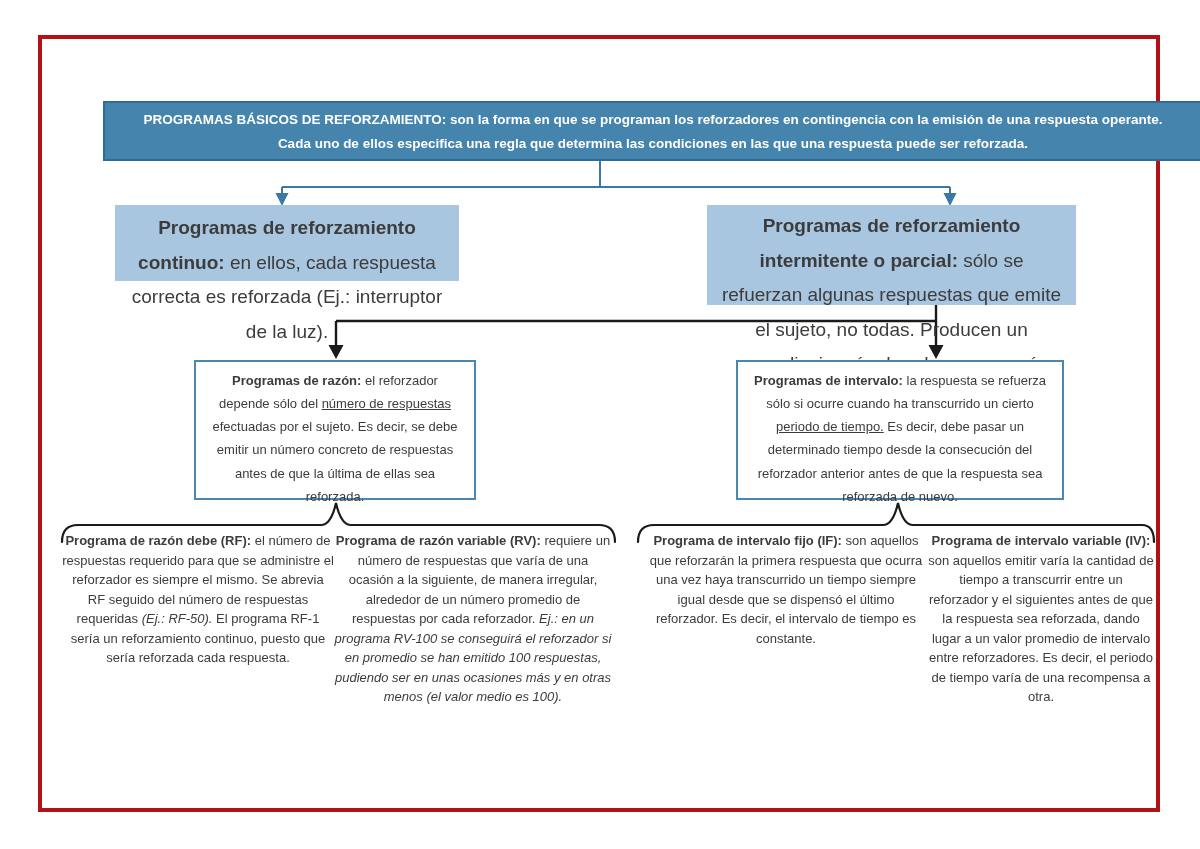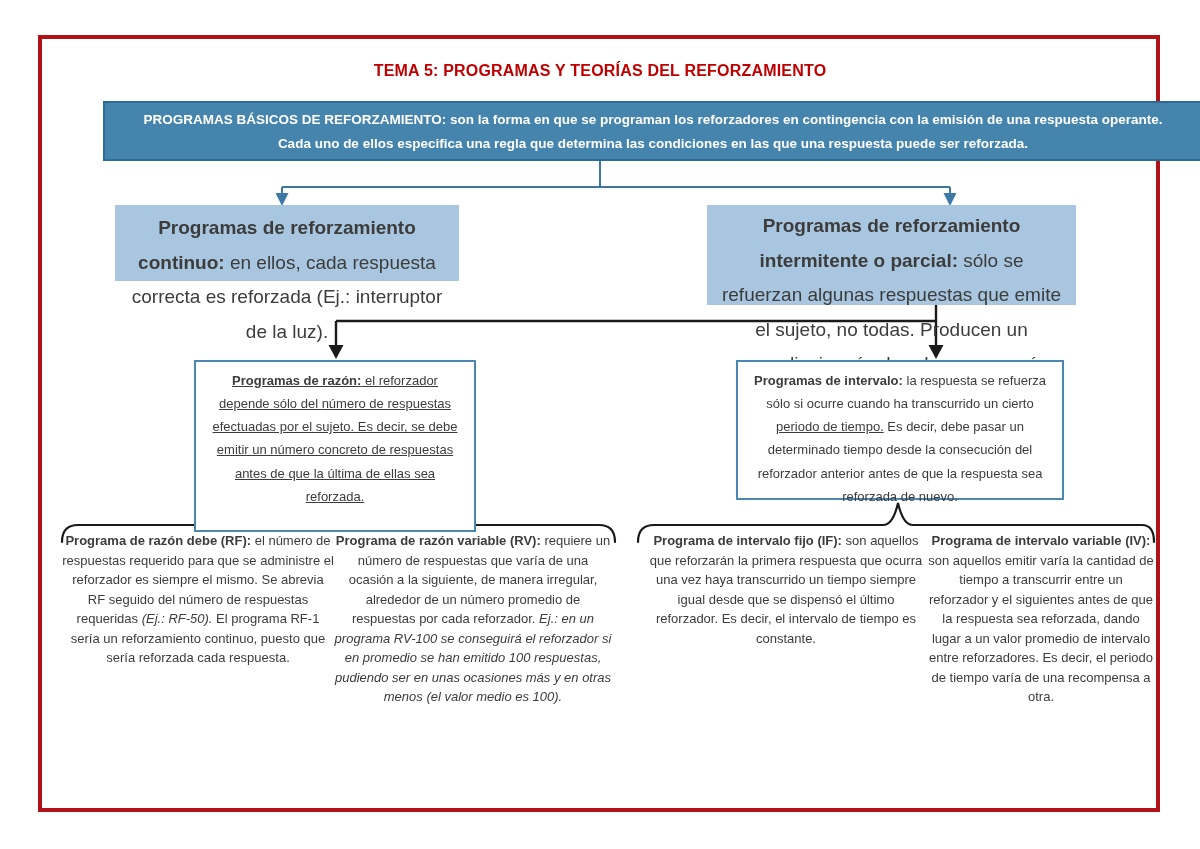--- a/index.html
+++ b/index.html
@@ -36,21 +36,21 @@
   .node-lightblue{
     background:var(--light-blue-fill);
     font-size:19px;line-height:1.82;padding:6px 14px 0 14px;color:#3c3c3c;
   }
   .node-continuo{left:115px;top:205px;width:344px;height:76px;}
   .node-intermitente{left:707px;top:205px;width:369px;height:100px;padding-top:4px;}
   .node-outline{
     background:#ffffff;border:2px solid var(--outline-blue);
     font-size:13px;line-height:1.78;padding:7px 12px 0 12px;color:#3c3c3c;
   }
-  .node-razon{left:194px;top:360px;width:282px;height:172px;text-decoration:underline;}
+  .node-razon{left:194px;top:360px;width:282px;height:140px;}
   .node-intervalo{left:736px;top:360px;width:328px;height:140px;}
   .leaf{
     position:absolute;text-align:center;font-size:13px;line-height:1.5;color:#3c3c3c;
   }
   .leaf-rf{left:62px;top:531px;width:272px;}
   .leaf-rv{left:334px;top:531px;width:278px;}
   .leaf-if{left:648px;top:531px;width:276px;}
   .leaf-iv{left:928px;top:531px;width:226px;}
   .lead{font-weight:bold;}
   .ul{text-decoration:underline;}
@@ -62,21 +62,20 @@
   .black-head{fill:var(--connector-black);stroke:none;}
   .brace{stroke:var(--connector-black);stroke-width:2.2;fill:none;stroke-linecap:round;}
 </style>
 </head>
 <body>
 
 <div class="canvas">
 
   <div class="frame"></div>
 
-  <div class="diagram-title">TEMA 5: PROGRAMAS Y TEORÍAS DEL REFORZAMIENTO</div>
 
   <svg class="overlay" width="1200" height="849" viewBox="0 0 1200 849">
 
     <path class="blue-line" d="M600,161 V187 M282,187 H950 M282,187 V194 M950,187 V194"></path>
     <polygon class="blue-head" points="275.5,193 288.5,193 282,206"></polygon>
     <polygon class="blue-head" points="943.5,193 956.5,193 950,206"></polygon>
 
     <path class="black-line" d="M936,305 V321 M336,321 H936 M336,321 V346 M936,321 V346"></path>
     <polygon class="black-head" points="328.5,345 343.5,345 336,359"></polygon>
     <polygon class="black-head" points="928.5,345 943.5,345 936,359"></polygon>

